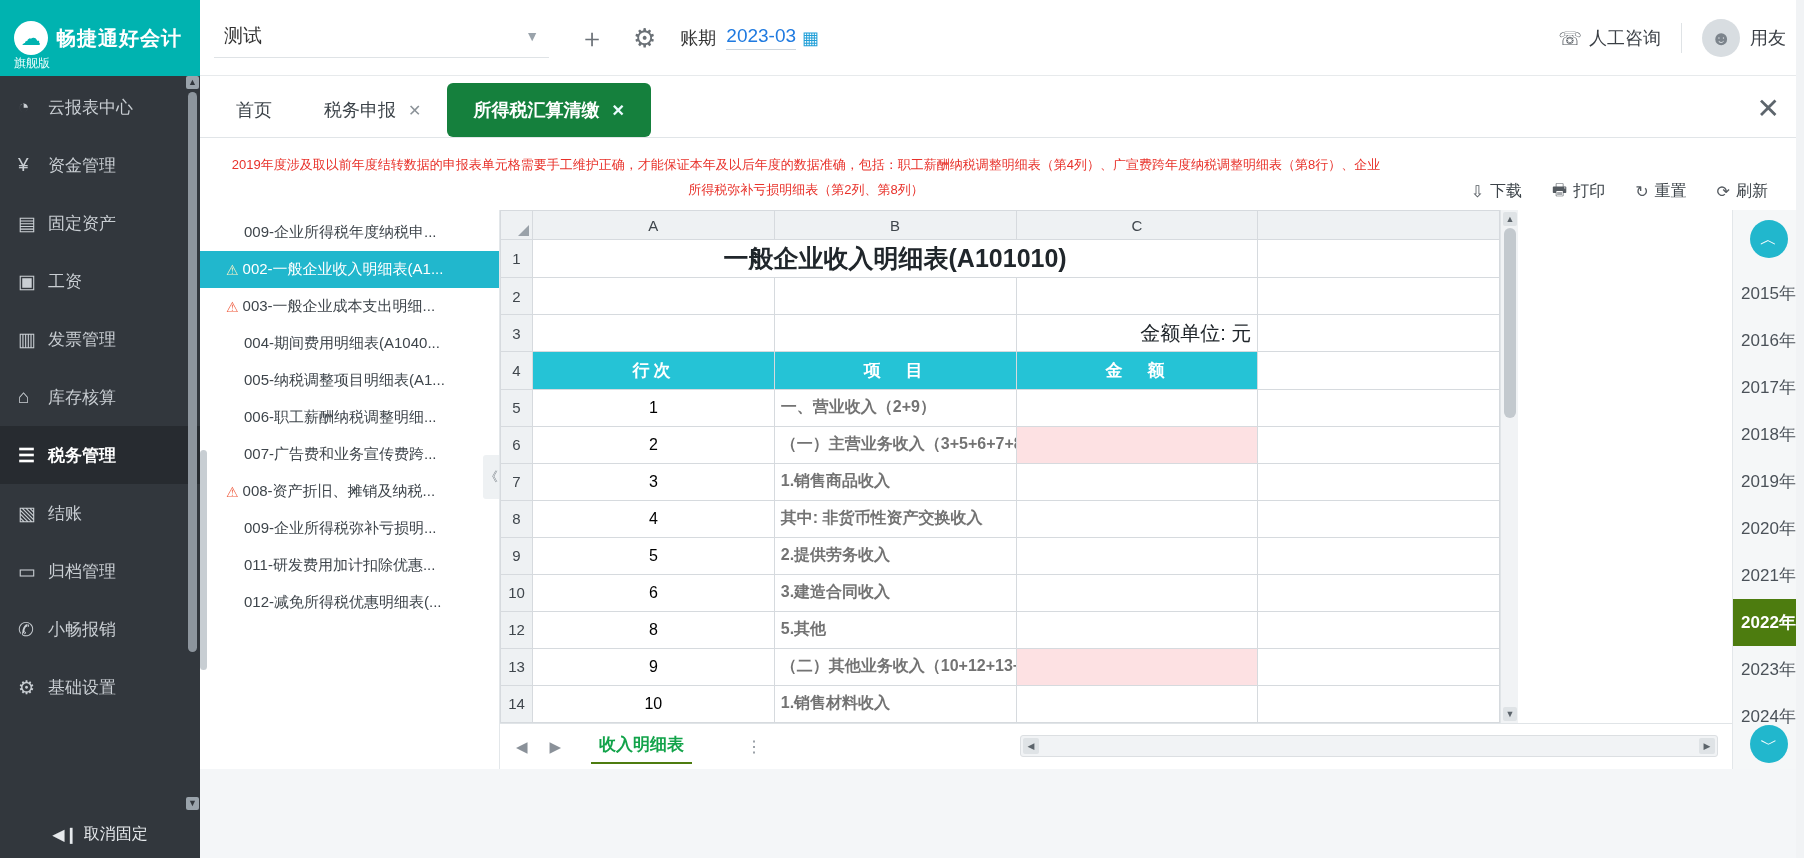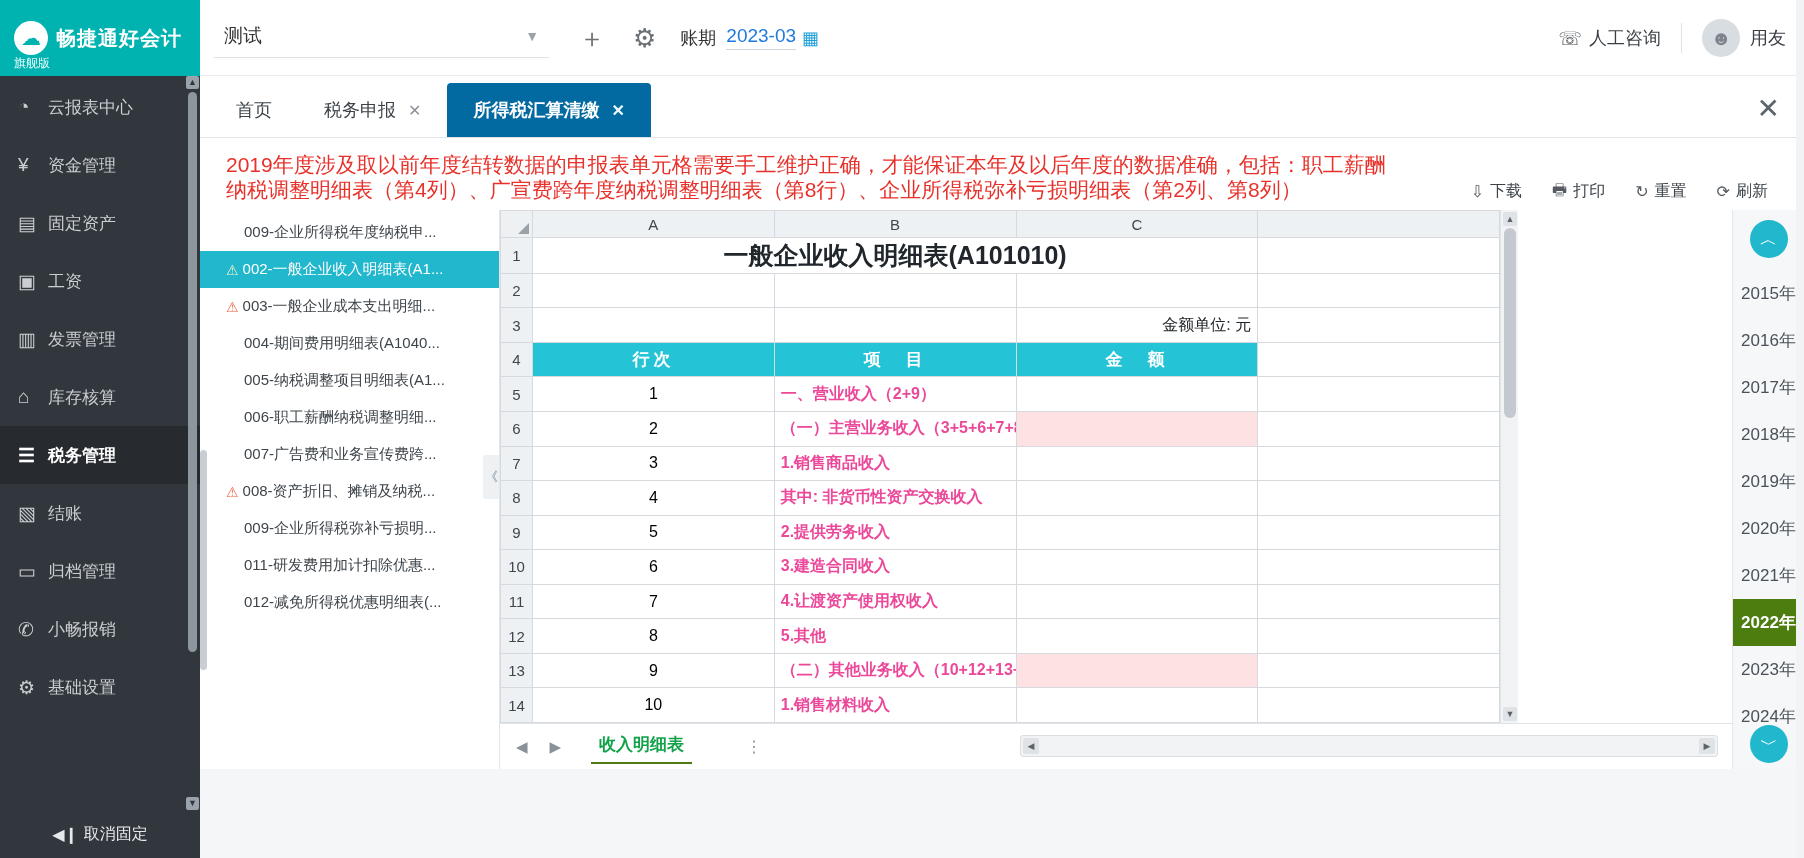--- a/index.html
+++ b/index.html
@@ -206,23 +206,24 @@
     height: 54px;
     display: flex;
     align-items: center;
     padding: 0 26px;
     font-size: 18px;
     color: #3c4349;
     cursor: pointer;
     border-radius: 4px 4px 0 0;
   }
   .tab.active {
-    background: #0369a1;
+    background: #15803d;
     color: #ffffff;
     font-weight: bold;
+    border-radius: 6px;
   }
   .tab .tclose {
     margin-left: 12px;
     font-size: 16px;
     color: #8b9298;
   }
   .tab.active .tclose { color: #eafcff; }
   .tabbar-close {
     position: absolute;
     right: 24px; top: 16px;
@@ -233,24 +234,25 @@
 
   
   .notice-row {
     display: flex;
     align-items: flex-start;
     padding: 14px 20px 8px 26px;
     position: relative;
   }
   .notice {
     color: #e8312a;
-    font-size: 21px;
+    font-size: 13px;
     line-height: 25px;
     max-width: 1160px;
     flex: 0 1 auto;
+    text-align: center;
   }
   .actions {
     position: absolute;
     right: 36px; top: 40px;
     display: flex;
     align-items: center;
     gap: 30px;
   }
   .action {
     display: flex; align-items: center;
@@ -385,30 +387,30 @@
   td.c-a { width: 80px; text-align: center; }
   td.c-b { width: 560px; }
   td.c-c { width: 204px; }
   td.c-d { width: 100px; }
   .title-cell {
     text-align: center;
     font-size: 25px;
     font-weight: bold;
     color: #20262b;
   }
-  .unit-cell { text-align: right; font-size: 16px; color: #20262b; padding-right: 12px;}
+  .unit-cell { text-align: right; font-size: 20px; color: #20262b; padding-right: 12px;}
   .hdr-cell {
     background: #25c3d6 !important;
     color: #ffffff;
     font-weight: bold;
     text-align: center;
     font-size: 17px;
     letter-spacing: 4px;
   }
-  .b-bold { font-weight: bold; color: #ec4899; }
+  .b-bold { font-weight: bold; color: #737373; }
   .pink { background: #fde1e3 !important; }
   .ind1 { padding-left: 26px; }
   .ind2 { padding-left: 46px; }
   .ind3 { padding-left: 66px; }
 
   .vscroll {
     width: 18px;
     flex: 0 0 18px;
     background: #f1f3f5;
     position: relative;
@@ -790,27 +792,20 @@
               <td class="c-d"></td>
             </tr>
             <tr>
               <td class="rowhead">10</td>
               <td class="c-a">6</td>
               <td class="c-b b-bold ind2">3.建造合同收入</td>
               <td class="c-c"></td>
               <td class="c-d"></td>
             </tr>
             <tr>
-              <td class="rowhead">11</td>
-              <td class="c-a">7</td>
-              <td class="c-b b-bold ind2">4.让渡资产使用权收入</td>
-              <td class="c-c"></td>
-              <td class="c-d"></td>
-            </tr>
-            <tr>
               <td class="rowhead">12</td>
               <td class="c-a">8</td>
               <td class="c-b b-bold ind2">5.其他</td>
               <td class="c-c"></td>
               <td class="c-d"></td>
             </tr>
             <tr>
               <td class="rowhead">13</td>
               <td class="c-a">9</td>
               <td class="c-b b-bold ind1">（二）其他业务收入（10+12+13+14+15）</td>

